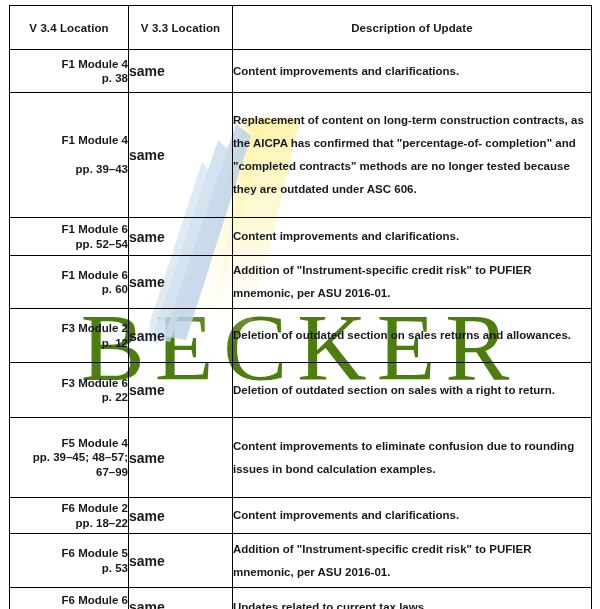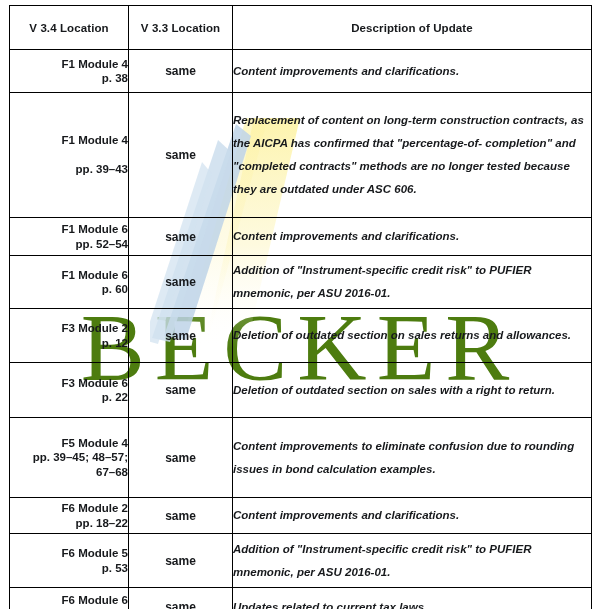--- a/index.html
+++ b/index.html
@@ -107,33 +107,32 @@
 
   td.loc {
     text-align: right;
     font-size: 11.5px;
     font-weight: bold;
     color: #17191c;
     line-height: 14.5px;
     padding: 4px 3px;
   }
   td.same {
-    text-align: center;
-    font-size: 12px;
+    text-align: left;
+    font-size: 14px;
     font-weight: bold;
     color: #17191c;
   }
   td.desc {
     text-align: left;
     font-size: 11.5px;
     font-weight: bold;
     color: #17191c;
     line-height: 23px;
     padding: 5px 8px 5px 10px;
-    font-style: italic;
   }
   tr.r1 td { height: 42px; }
   tr.r2 td { height: 124px; }
   tr.r3 td { height: 37px; }
   tr.r4 td { height: 52px; }
   tr.r5 td { height: 53px; }
   tr.r6 td { height: 54px; }
   tr.r7 td { height: 79px; }
   tr.r8 td { height: 35px; }
   tr.r9 td { height: 53px; }
@@ -225,21 +224,21 @@
           <span class="loc-line">F3 Module 6</span>
           <span class="loc-line">p. 22</span>
         </td>
         <td class="same">same</td>
         <td class="desc">Deletion of outdated section on sales with a right to return.</td>
       </tr>
       <tr class="r7">
         <td class="loc">
           <span class="loc-line">F5 Module 4</span>
           <span class="loc-line">pp. 39–45; 48–57;</span>
-          <span class="loc-line">67–68</span>
+          <span class="loc-line">67–99</span>
         </td>
         <td class="same">same</td>
         <td class="desc">Content improvements to eliminate confusion due to rounding issues in bond calculation examples.</td>
       </tr>
       <tr class="r8">
         <td class="loc">
           <span class="loc-line">F6 Module 2</span>
           <span class="loc-line">pp. 18–22</span>
         </td>
         <td class="same">same</td>

